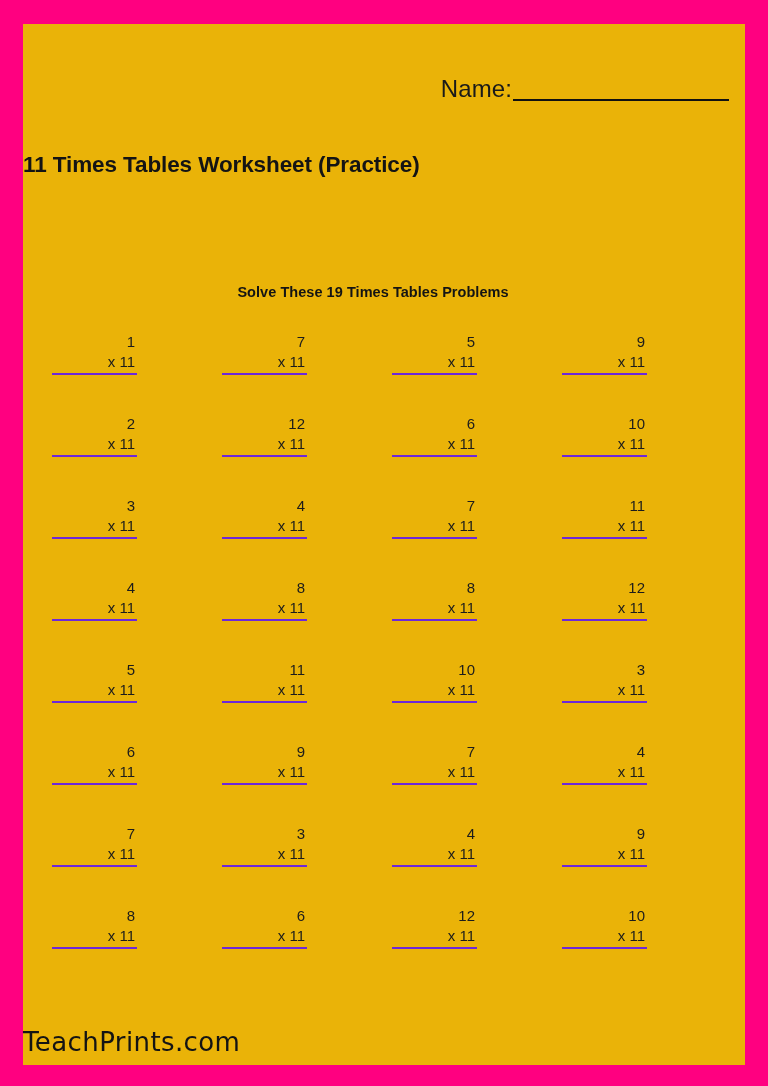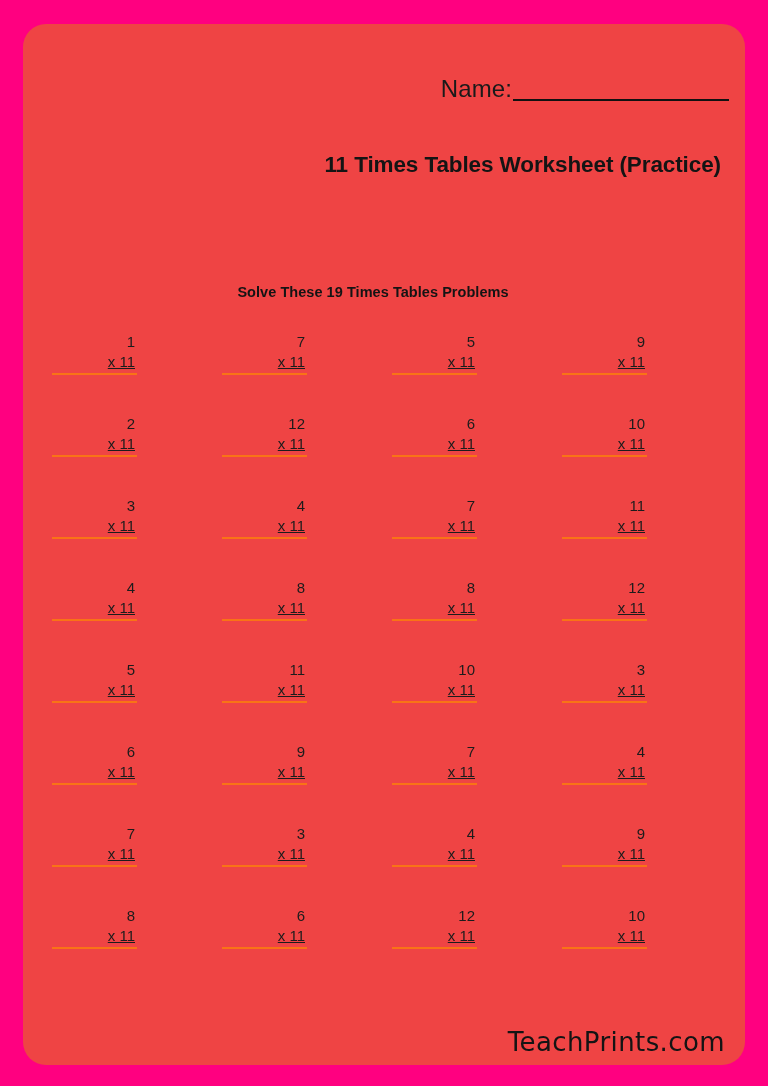--- a/index.html
+++ b/index.html
@@ -53,21 +53,21 @@
     height: 22px;
     margin-left: 1px;
   }
 
   
   .worksheet-title {
     position: absolute;
     left: 0;
     top: 128px;
     width: 100%;
-    text-align: right;
+    text-align: left;
     font-size: 22.5px;
     font-weight: bold;
     color: #141414;
     letter-spacing: -0.1px;
     padding-right: 24px;
     box-sizing: border-box;
   }
 
   .section-heading {
     position: absolute;
@@ -105,45 +105,44 @@
   .problem .operand-bottom {
     text-align: right;
     font-size: 15px;
     color: #1c1c1c;
     line-height: 20px;
     padding-right: 2px;
     font-family: "Liberation Sans", sans-serif;
   }
 
   .problem .operand-bottom {
-    border-bottom: 2px solid #f97316;
+    border-bottom: 2px solid #6d28d9;
     padding-bottom: 1px;
-    text-decoration: underline;
   }
 
   
   .footer-brand {
     position: absolute;
     left: 0;
     top: 1003px;
     width: 100%;
-    text-align: right;
+    text-align: left;
     font-size: 26px;
     color: #141414;
     font-family: "DejaVu Sans", sans-serif;
     letter-spacing: 0.4px;
     padding-right: 20px;
     box-sizing: border-box;
   }
 </style>
 </head>
 <body>
 
 <div id="page" style="background: rgb(255, 0, 128);">
-  <div id="sheet" style="background: #ef4444; border-radius: 23px;">
+  <div id="sheet" style="background: #eab308;">
 
     <div class="name-row">
       <span class="name-label">Name:</span>
       <span class="name-blank"></span>
     </div>
 
     <div class="worksheet-title">11 Times Tables Worksheet (Practice)</div>
 
     <div class="section-heading">Solve These 19 Times Tables Problems</div>
 

